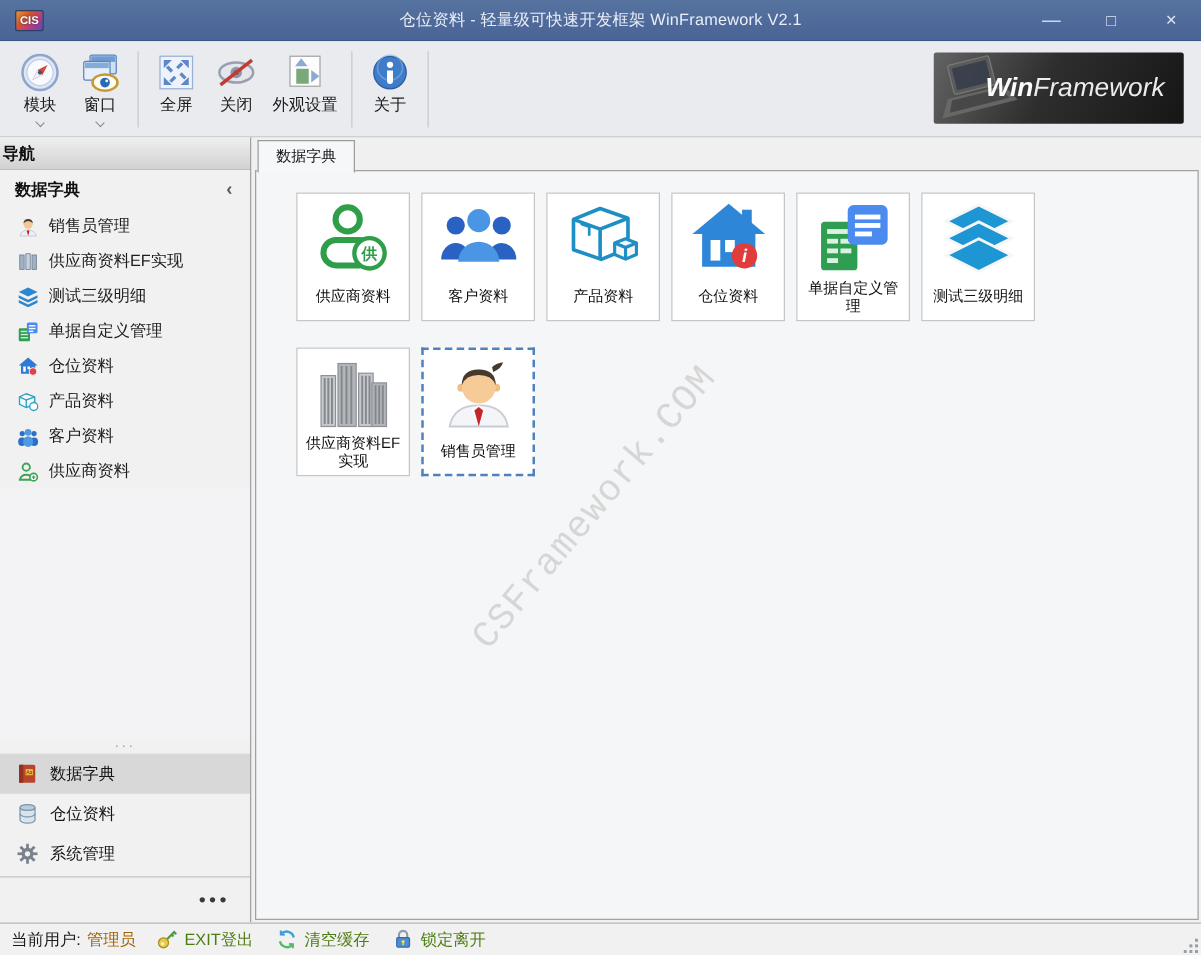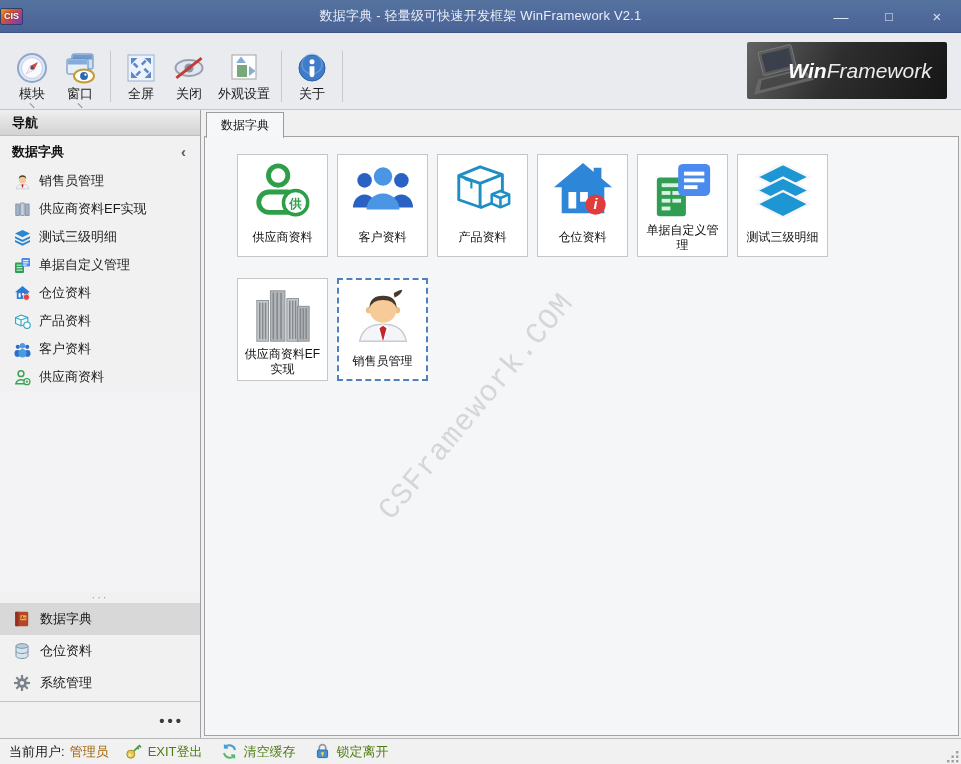--- a/index.html
+++ b/index.html
@@ -12,21 +12,21 @@
     color: #1a1a1a;
   }
   .ic { display: inline-flex; align-items: center; justify-content: center; flex: none; }
   .ic svg { width: 100%; height: 100%; display: block; }
 
   
   .titlebar {
     position: absolute; top: 0; left: 0; right: 0; height: 33px;
     background: linear-gradient(#56739f, #496396);
     border-bottom: 1px solid #3c5486;
-    display: flex; align-items: center; padding: 0 0 0 0;
+    display: flex; align-items: center; padding: 0 0 0 12px;
   }
   .app-icon {
     width: 23px; height: 17px; border-radius: 2px;
     background: linear-gradient(135deg,#e89a28 0%,#d8542c 35%,#b03a8c 70%,#5a48c0 100%);
     border: 1px solid #2f4066;
     color: #fff; font-size: 9px; font-weight: bold;
     display: flex; align-items: center; justify-content: center;
     text-shadow: 0 0 2px #333; z-index: 1;
   }
   .tb-title {
@@ -38,21 +38,21 @@
     width: 48px; height: 100%; display: flex; align-items: center; justify-content: center;
     color: #dde5f2; font-size: 15px; cursor: default;
   }
   .win-btn.max { font-size: 13px; }
 
   
   .toolbar {
     position: absolute; top: 33px; left: 0; right: 0; height: 77px;
     background: #e9ebef; border-bottom: 1px solid #c3c6cb;
   }
-  .tb-row { display: flex; align-items: stretch; height: 100%; padding: 17px 4px 3px 8px; }
+  .tb-row { display: flex; align-items: stretch; height: 100%; padding: 7px 4px 3px 8px; }
   .tb-btn {
     display: flex; flex-direction: column; align-items: center;
     padding: 1px 5px; min-width: 48px;
   }
   .tb-btn .ic { width: 34px; height: 34px; margin-bottom: 1px; }
   .tb-btn .lbl { font-size: 13px; color: #1b1b1b; line-height: 1.3; white-space: nowrap; }
   .dd {
     width: 6px; height: 6px; margin-top: 2px;
     border-right: 1.6px solid #828a96; border-bottom: 1.6px solid #828a96;
     transform: rotate(45deg) scaleY(.8);
@@ -73,21 +73,21 @@
   
   .sidebar {
     position: absolute; top: 110px; left: 0; width: 201px; bottom: 26px;
     background: #f1f1f1; border-right: 1px solid #9ea2a7;
     display: flex; flex-direction: column;
   }
   .nav-header {
     height: 26px; flex: none;
     background: linear-gradient(#efefef, #d2d2d2);
     border-bottom: 1px solid #bdbdbd;
-    display: flex; align-items: center; padding-left: 12px;
+    display: flex; align-items: center; padding-left: 2px;
     font-size: 13px; font-weight: bold; color: #101010;
   }
   .group-header {
     height: 31px; flex: none; display: flex; align-items: center;
     padding: 0 14px 0 12px; font-size: 13px; font-weight: bold; color: #101010;
   }
   .group-chevron { margin-left: auto; color: #5a5a5a; font-size: 15px; line-height: 1; }
   .nav-item {
     height: 28px; flex: none; display: flex; align-items: center;
     padding-left: 14px; gap: 8px; font-size: 13px; color: #1c1c1c; cursor: default;
@@ -155,21 +155,21 @@
   .sb-user-name { color: #a16207; margin-right: 16px; }
   .sb-action { display: flex; align-items: center; gap: 6px; margin-right: 18px; color: #4d7c0f; cursor: default; }
   .sb-action .ic { width: 17px; height: 17px; }
   .sb-grip { margin-left: auto; align-self: flex-end; width: 15px; height: 15px; margin-right: 1px; }
 </style>
 </head>
 <body>
 
 <div class="titlebar">
   <div class="app-icon">CIS</div>
-  <div class="tb-title">数据字典 - 轻量级可快速开发框架 WinFramework V2.1</div>
+  <div class="tb-title">仓位资料 - 轻量级可快速开发框架 WinFramework V2.1</div>
   <div class="win-controls">
     <div class="win-btn">—</div>
     <div class="win-btn max">□</div>
     <div class="win-btn">×</div>
   </div>
 </div>
 
 <div class="toolbar">
   <div class="tb-row">
       <div class="tb-btn">

